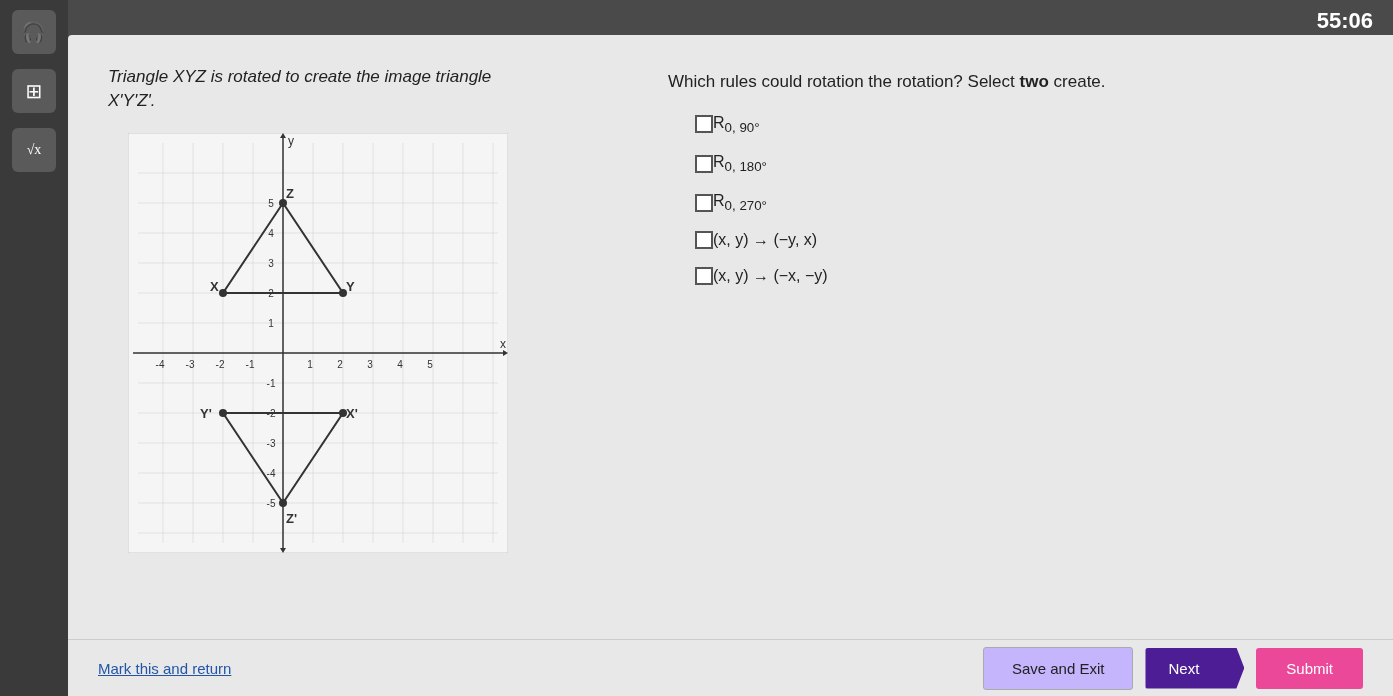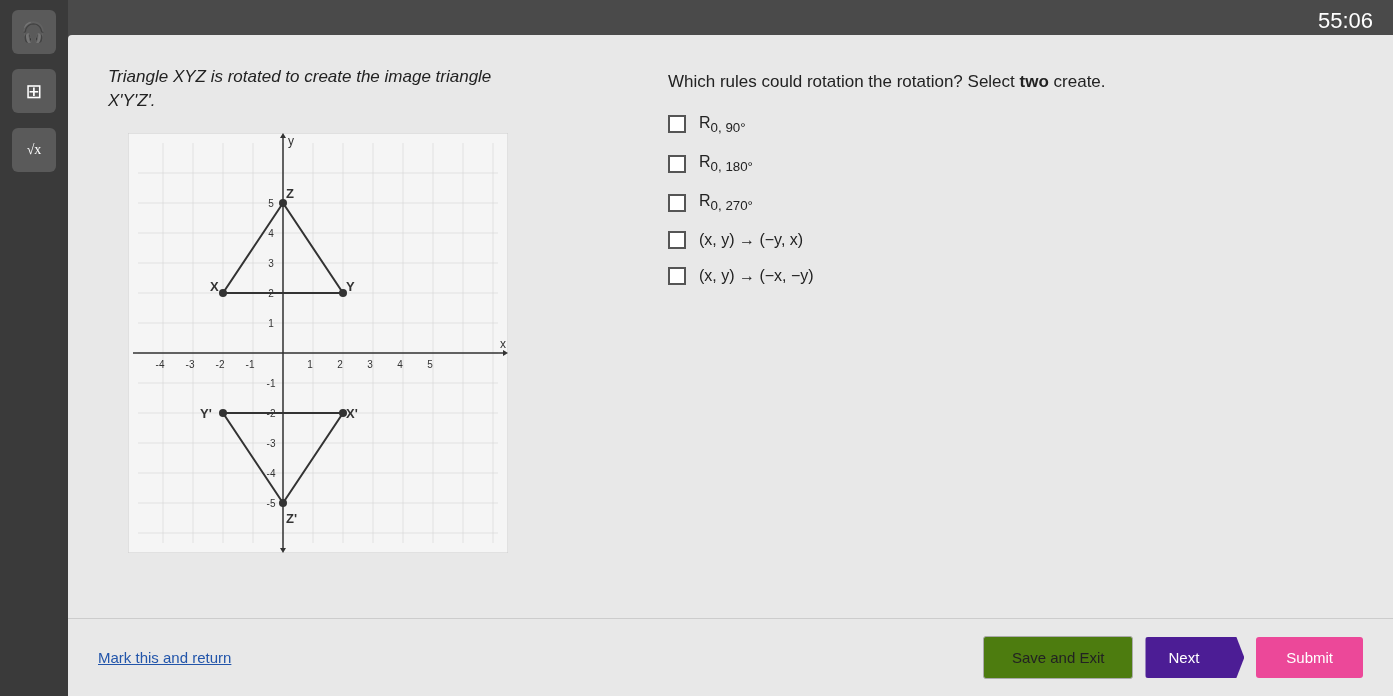--- a/index.html
+++ b/index.html
@@ -12,21 +12,21 @@
       overflow: hidden;
       position: relative;
     }
 
     .timer {
       position: absolute;
       top: 8px;
       right: 20px;
       color: white;
       font-size: 22px;
-      font-weight: normal;
+      font-weight: bold;
       text-align: right;
     }
 
     .sidebar {
       position: absolute;
       left: 0;
       top: 0;
       width: 68px;
       height: 696px;
       background: #3a3a3a;
@@ -102,42 +102,43 @@
       color: #222;
       margin-bottom: 20px;
       line-height: 1.4;
     }
 
     .option-item {
       display: flex;
       align-items: center;
       margin-bottom: 18px;
       cursor: pointer;
-      gap: 13px;
+      gap: 0;
+      margin-left: 27px;
     }
 
     .option-checkbox {
       width: 18px;
       height: 18px;
       border: 2px solid #555;
       background: white;
       flex-shrink: 0;
     }
 
     .option-label {
       font-size: 16px;
       color: #222;
     }
 
     .bottom-bar {
       position: absolute;
       bottom: 0;
       left: 68px;
       right: 0;
-      height: 78px;
+      height: 57px;
       background: #e8e8e8;
       display: flex;
       align-items: center;
       padding: 0 30px;
       border-top: 1px solid #ccc;
     }
 
     .mark-return {
       color: #2255aa;
       text-decoration: underline;
@@ -147,21 +148,21 @@
     }
 
     .bottom-buttons {
       display: flex;
       gap: 12px;
       align-items: center;
     }
 
     .btn-save {
       padding: 12px 28px;
-      background: #4d7c0f;
+      background: #c4b5fd;
       border: 1px solid #aaa;
       font-size: 15px;
       cursor: pointer;
       color: #222;
       border-radius: 3px;
     }
 
     .btn-next {
       padding: 12px 23px;
       background: #4c1d95;

